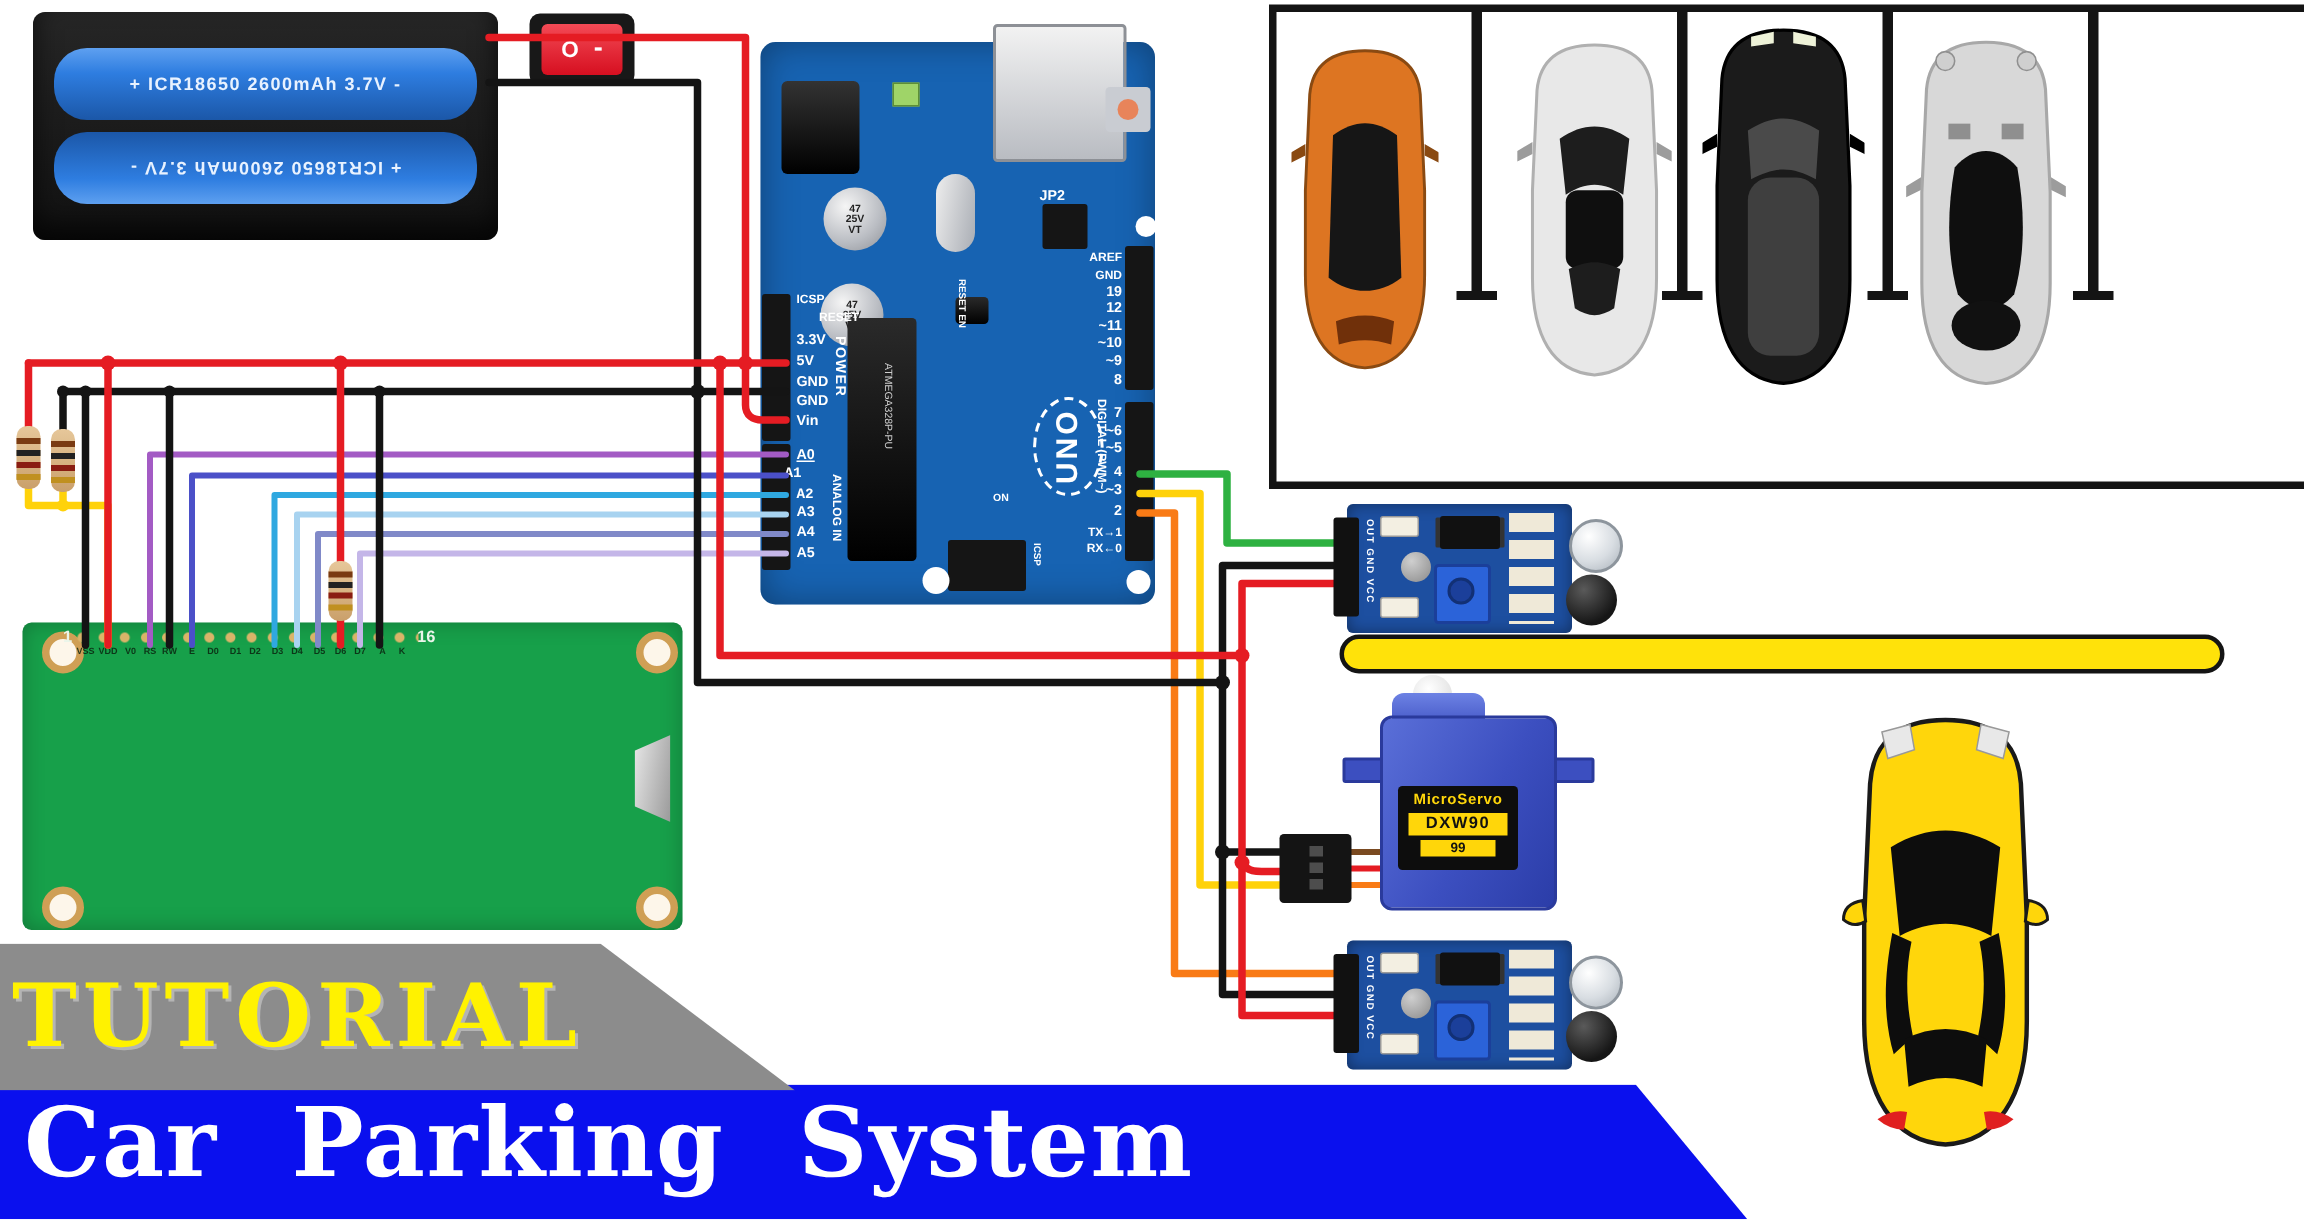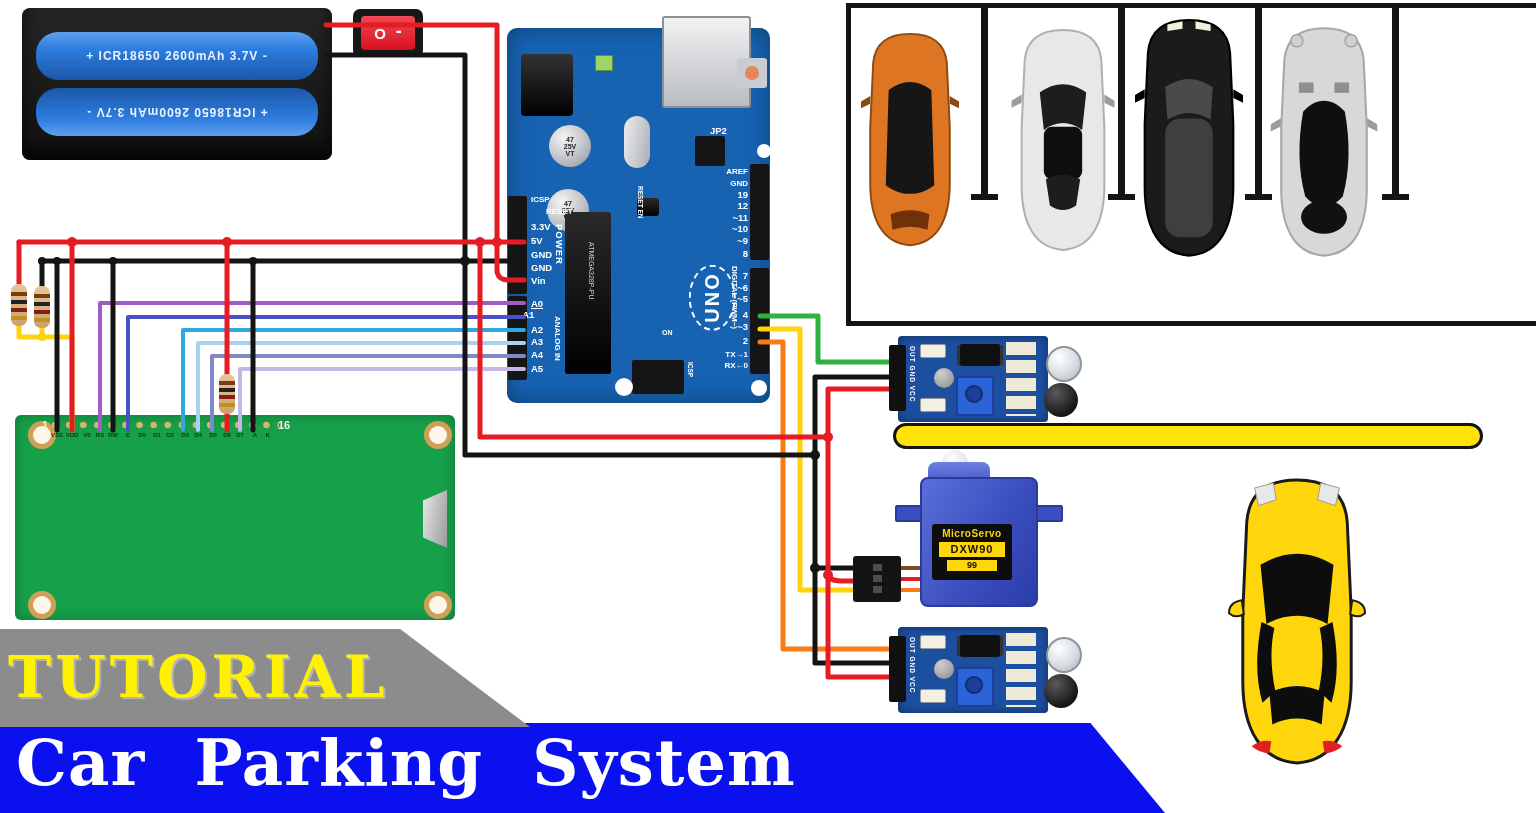--- a/index.html
+++ b/index.html
@@ -197,21 +197,21 @@
 25V
 VT</span></div>
     <div class="cap" style="left:40px;top:161px"><span>47
 25V
 VT</span></div>
     <div class="abs" style="left:117px;top:88px;width:26px;height:52px;border-radius:13px;background:linear-gradient(100deg,#eee,#a9adb4);"></div>
     <div class="chip" style="left:58px;top:184px;width:46px;height:162px;">
       <span class="chip-txt" style="left:30px;top:30px;">ATMEGA328P-PU</span>
     </div>
     <div class="chip" style="left:130px;top:170px;width:22px;height:18px;"></div>
-    <div class="ard-label" style="left:186px;top:98px;margin-left:17px;">JP2</div>
+    <div class="ard-label" style="left:186px;top:98px;">JP2</div>
     <div class="header-blk" style="left:188px;top:108px;width:30px;height:30px;"></div>
     <div class="ard-label vtext" style="left:128px;top:158px;font-size:6.5px;">RESET EN</div>
 
     <div class="header-blk" style="left:1px;top:168px;width:19px;height:98px;"></div>
     <div class="header-blk" style="left:1px;top:268px;width:19px;height:84px;"></div>
     <div class="header-blk" style="left:243px;top:136px;width:19px;height:96px;"></div>
     <div class="header-blk" style="left:243px;top:240px;width:19px;height:106px;"></div>
     <div class="header-blk" style="left:125px;top:332px;width:52px;height:34px;"></div>
     <div class="ard-label vtext" style="left:178px;top:334px;font-size:6.5px;">ICSP</div>
     <div class="ard-label" style="left:155px;top:300px;font-size:7px;">ON</div>
@@ -223,21 +223,21 @@
     <div class="ard-label" style="left:24px;top:179px;font-size:8px;padding-left:15px;">RESET</div>
     <div class="ard-label" style="left:24px;top:194px;">3.3V</div>
     <div class="ard-label" style="left:24px;top:208px;">5V</div>
     <div class="ard-label" style="left:24px;top:222px;">GND</div>
     <div class="ard-label" style="left:24px;top:235px;">GND</div>
     <div class="ard-label" style="left:24px;top:248px;">Vin</div>
     <div class="ard-label vtext" style="left:47px;top:196px;letter-spacing:1px;">POWER</div>
 
     <div class="ard-label" style="left:24px;top:271px;text-decoration:underline;">A0</div>
     <div class="ard-label" style="left:16px;top:283px;font-family:Liberation Mono, monospace;">A1</div>
-    <div class="ard-label" style="left:24px;top:297px;">A2</div>
+    <div class="ard-label" style="left:24px;top:297px;font-family:Liberation Mono, monospace;">A2</div>
     <div class="ard-label" style="left:24px;top:309px;">A3</div>
     <div class="ard-label" style="left:24px;top:322px;">A4</div>
     <div class="ard-label" style="left:24px;top:336px;">A5</div>
     <div class="ard-label vtext" style="left:45px;top:288px;font-size:8px;">ANALOG IN</div>
 
     <div class="ard-label ard-right" style="top:139px;font-size:8px;">AREF</div>
     <div class="ard-label ard-right" style="top:151px;font-size:8px;">GND</div>
     <div class="ard-label ard-right" style="top:162px;">19</div>
     <div class="ard-label ard-right" style="top:173px;">12</div>
     <div class="ard-label ard-right" style="top:185px;">~11</div>

